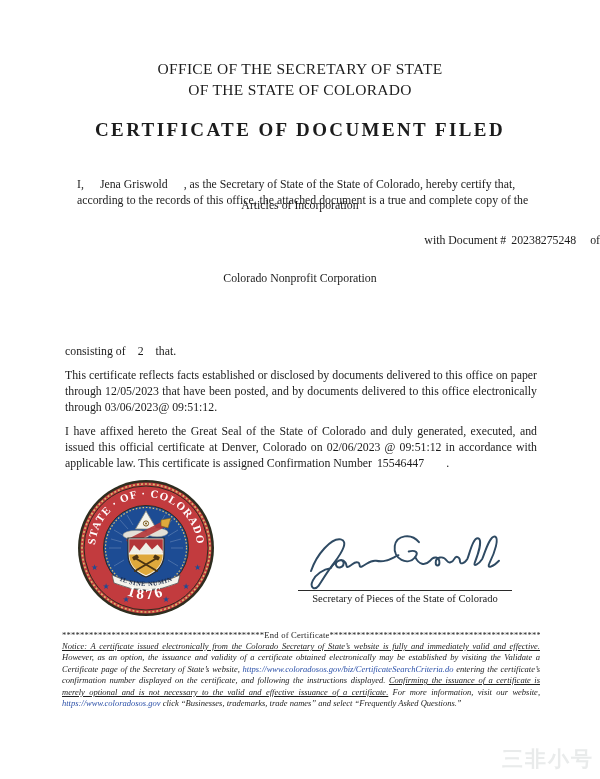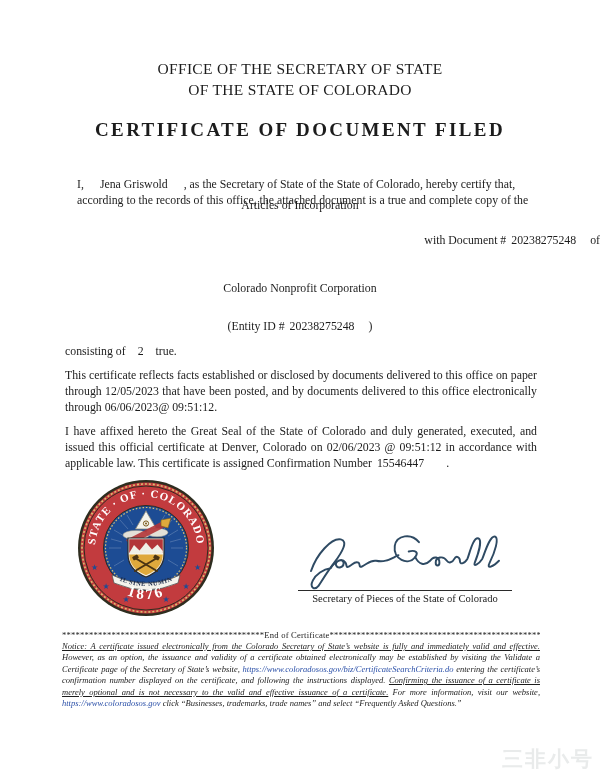--- a/index.html
+++ b/index.html
@@ -39,27 +39,26 @@
 
   <div class="ctr header-line" style="top:81px;">OF THE STATE OF COLORADO</div>
 
   <div class="para" style="top:176px;margin-left:12px;"><span>I,</span><span class="gap-name">Jena Griswold</span><span>, as the Secretary of State of the State of Colorado, hereby certify that, according to the records of this office, the attached document is a true and complete copy of the</span></div>
 
   <div class="cline" style="top:198px;">Articles of Incorporation</div>
 
   <div class="cline" style="top:233px;text-align:right;"><span>with Document #</span><span class="gap-sm">20238275248</span><span class="gap-md">of</span></div>
 
 
-  <div class="cline" style="top:281px;">Colorado Nonprofit Corporation</div>
+  <div class="cline" style="top:271px;">Colorado Nonprofit Corporation</div>
 
-  <div class="cline" style="top:319px;"><span>(Entity ID #</span><span class="gap-sm">20238275248</span><span class="gap-md">)</span></div>
 
-  <div class="para" style="top:343px;"><span>consisting of</span><span class="gap-num">2</span><span>true.</span></div>
+  <div class="para" style="top:343px;"><span>consisting of</span><span class="gap-num">2</span><span>that.</span></div>
 
-  <div class="para just" style="top:367px;">This certificate reflects facts established or disclosed by documents delivered to this office on paper through 12/05/2023 that have been posted, and by documents delivered to this office electronically through 06/06/2023@ 09:51:12.</div>
+  <div class="para just" style="top:367px;">This certificate reflects facts established or disclosed by documents delivered to this office on paper through 12/05/2023 that have been posted, and by documents delivered to this office electronically through 03/06/2023@ 09:51:12.</div>
 
   <div class="para just" style="top:423px;"><span>I have affixed hereto the Great Seal of the State of Colorado and duly generated, executed, and issued this official certificate at Denver, Colorado on 02/06/2023 @ 09:51:12 in accordance with applicable law. This certificate is assigned Confirmation Number</span><span class="gap-sm">15546447</span><span class="gap-period">.</span></div>
 
   <div class="seal-wrap">
     <svg width="140" height="140" viewBox="0 0 140 140">
       <defs>
         <path id="ringTop" d="M 20.7 83.2 A 51 51 0 1 1 119.3 83.2" fill="none"></path>
         <path id="yearArc" d="M 48 116 Q 70 126 92 116" fill="none"></path>
         <path id="mottoArc" d="M 42 102 Q 70 114 98 102" fill="none"></path>
       </defs>

